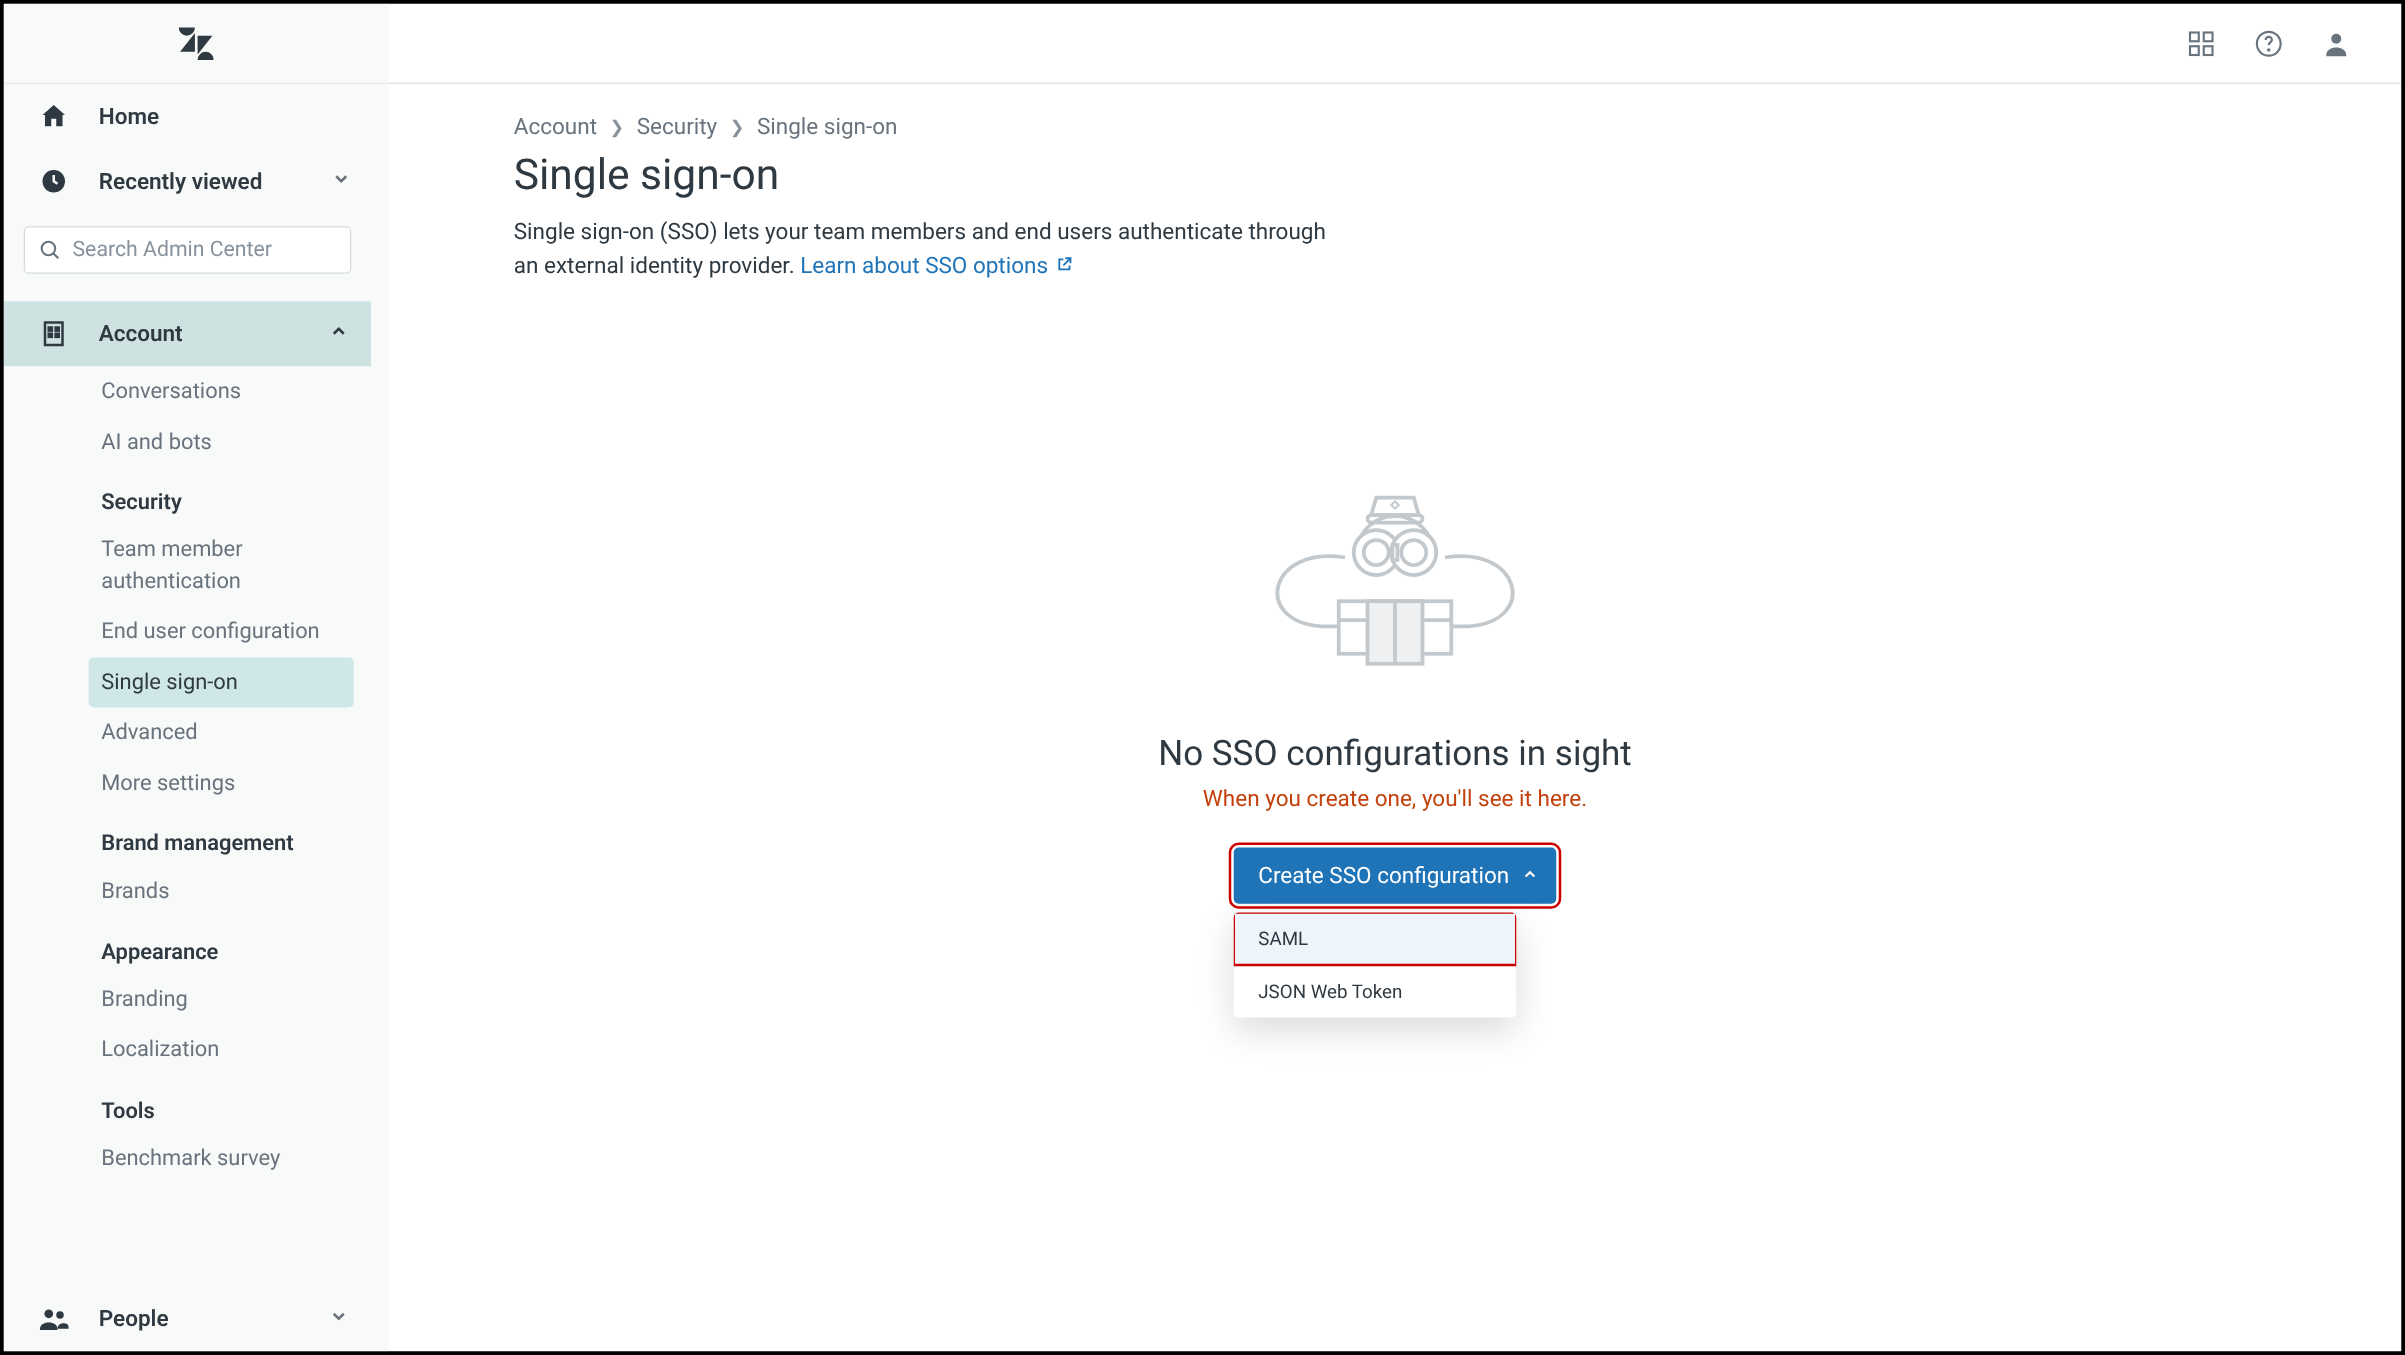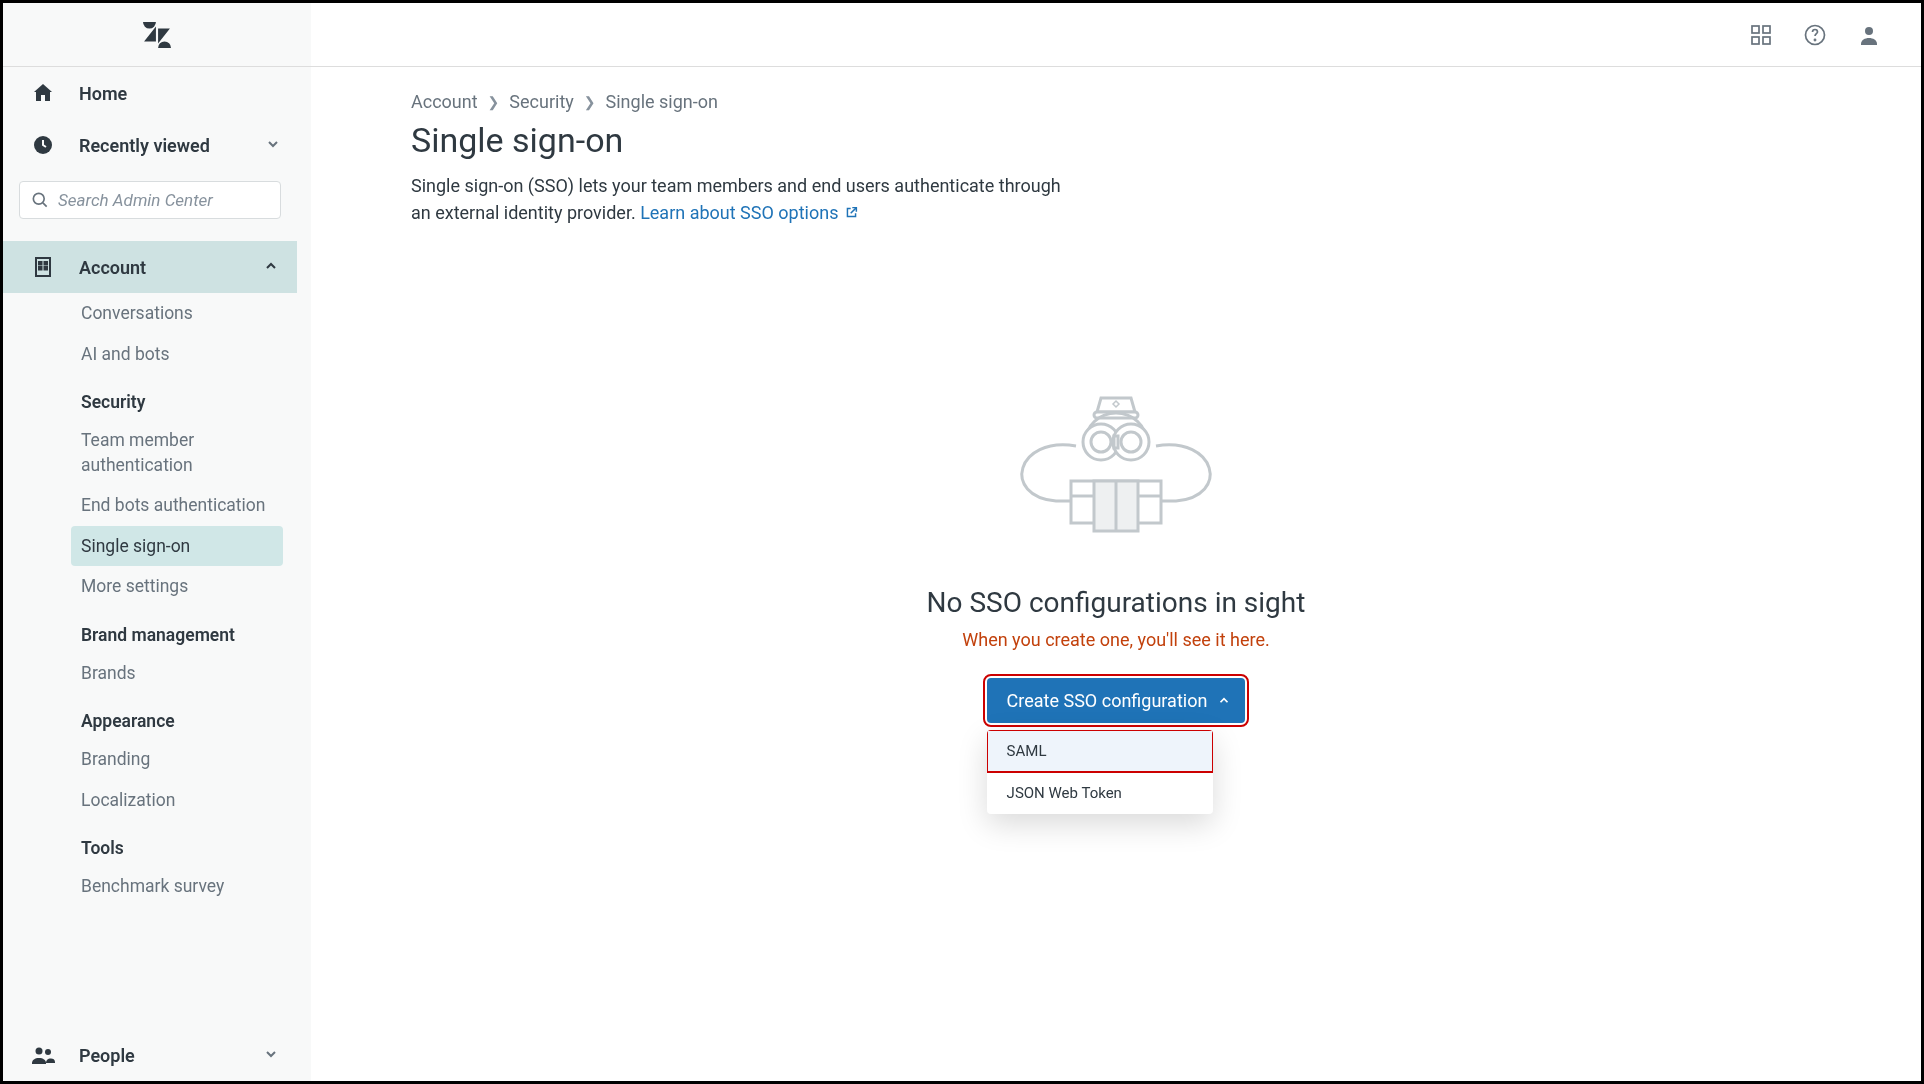--- a/index.html
+++ b/index.html
@@ -28,21 +28,21 @@
 
     .side-item { display: flex; align-items: center; padding: 14px 16px 14px 28px; cursor: pointer; color: #2f3941; font-size: 18px; }
     .side-item .icon { width: 24px; height: 24px; margin-right: 24px; display: flex; align-items: center; justify-content: center; color: #2f3941; }
     .side-item.bold { font-weight: 600; }
     .side-item .chev { margin-left: auto; color: #68737d; }
     .side-item .chev svg { width: 16px; height: 16px; }
 
     .search-wrap { padding: 0 16px 16px 16px; margin-top: 10px; }
     .search-box { display: flex; align-items: center; background: #fff; border: 1px solid #d8dcde; border-radius: 4px; padding: 8px 10px; }
     .search-box svg { width: 20px; height: 20px; color: #68737d; margin-right: 8px; flex-shrink: 0; }
-    .search-box input { border: none; outline: none; font-size: 17px; flex: 1; color: #2f3941; font-style: italic; }
+    .search-box input { border: none; outline: none; font-size: 17px; flex: 1; color: #2f3941; }
     .search-box input::placeholder { color: #87929d; }
 
     .group-header { display: flex; align-items: center; padding: 14px 18px 14px 28px; background: #cee2e2; font-weight: 600; font-size: 18px; color: #2f3941; cursor: pointer; margin-top: 6px; }
     .group-header .icon { width: 24px; height: 24px; margin-right: 24px; display: flex; align-items: center; justify-content: center; }
     .group-header .chev { margin-left: auto; color: #2f3941; }
     .group-header .chev svg { width: 16px; height: 16px; }
 
     .sub-items { padding-left: 78px; }
     .sub-item { padding: 8px 20px 8px 0; font-size: 17.5px; color: #68737d; cursor: pointer; line-height: 1.4; }
     .sub-heading { padding: 18px 20px 8px 0; font-size: 17.5px; font-weight: 600; color: #2f3941; }
@@ -179,22 +179,23 @@
             </svg>
         </span>
       </div>
 
       <div class="sub-items">
         <div class="sub-item">Conversations</div>
         <div class="sub-item">AI and bots</div>
 
         <div class="sub-heading">Security</div>
         <div class="sub-item">Team member authentication</div>
-        <div class="sub-item">End bots authentication</div>
+        <div class="sub-item">End user configuration</div>
         <div class="sub-item active">Single sign-on</div>
+        <div class="sub-item">Advanced</div>
         <div class="sub-item">More settings</div>
 
         <div class="sub-heading">Brand management</div>
         <div class="sub-item">Brands</div>
 
         <div class="sub-heading">Appearance</div>
         <div class="sub-item">Branding</div>
         <div class="sub-item">Localization</div>
 
         <div class="sub-heading">Tools</div>

